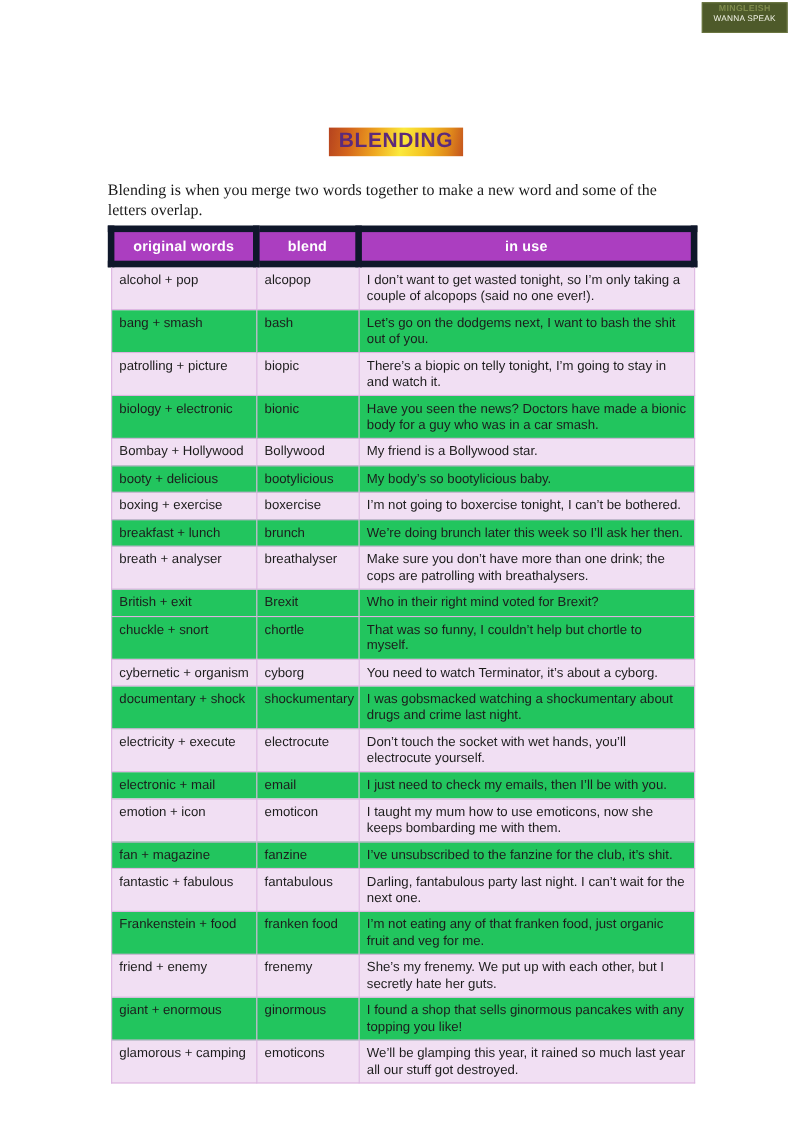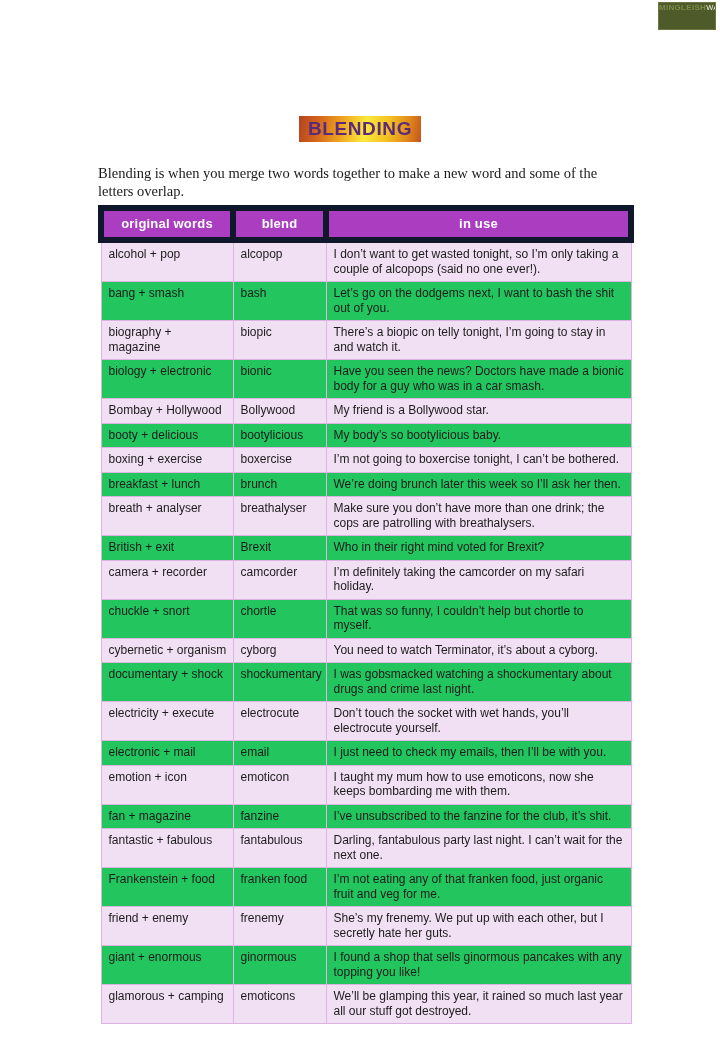--- a/index.html
+++ b/index.html
@@ -13,28 +13,29 @@
     position: relative;
     font-family: "Liberation Sans", sans-serif;
     overflow: hidden;
   }
 
   
   #watermark {
     position: absolute;
     top: 2px;
     right: 4px;
-    width: 58px;
+    width: 78px;
     height: 28px;
     background: #4e5a2a;
     border: 1px solid #6a7540;
     box-sizing: border-box;
     overflow: hidden;
     display: flex;
-    flex-direction: row;
+    flex-direction: column;
+    align-items: center;
     justify-content: flex-start;
     padding-top: 1px;
   }
   #wm-brand {
     font-size: 8px;
     font-weight: bold;
     letter-spacing: .3px;
     color: #7f8c4c;
     line-height: 8px;
     margin-bottom: 1px;
@@ -202,21 +203,21 @@
           <td>alcohol + pop</td>
           <td>alcopop</td>
           <td>I don’t want to get wasted tonight, so I’m only taking a couple of alcopops (said no one ever!).</td>
         </tr>
         <tr class="plain">
           <td>bang + smash</td>
           <td>bash</td>
           <td>Let’s go on the dodgems next, I want to bash the shit out of you.</td>
         </tr>
         <tr class="tint">
-          <td>biography + magazine</td>
+          <td>patrolling + picture</td>
           <td>biopic</td>
           <td>There’s a biopic on telly tonight, I’m going to stay in and watch it.</td>
         </tr>
         <tr class="plain">
           <td>biology + electronic</td>
           <td>bionic</td>
           <td>Have you seen the news? Doctors have made a bionic body for a guy who was in a car smash.</td>
         </tr>
         <tr class="tint">
           <td>Bombay + Hollywood</td>
@@ -241,25 +242,20 @@
         <tr class="tint">
           <td>breath + analyser</td>
           <td>breathalyser</td>
           <td>Make sure you don’t have more than one drink; the cops are patrolling with breathalysers.</td>
         </tr>
         <tr class="plain">
           <td>British + exit</td>
           <td>Brexit</td>
           <td>Who in their right mind voted for Brexit?</td>
         </tr>
-        <tr class="tint">
-          <td>camera + recorder</td>
-          <td>camcorder</td>
-          <td>I’m definitely taking the camcorder on my safari holiday.</td>
-        </tr>
         <tr class="plain">
           <td>chuckle + snort</td>
           <td>chortle</td>
           <td>That was so funny, I couldn’t help but chortle to myself.</td>
         </tr>
         <tr class="tint">
           <td>cybernetic + organism</td>
           <td>cyborg</td>
           <td>You need to watch Terminator, it’s about a cyborg.</td>
         </tr>

